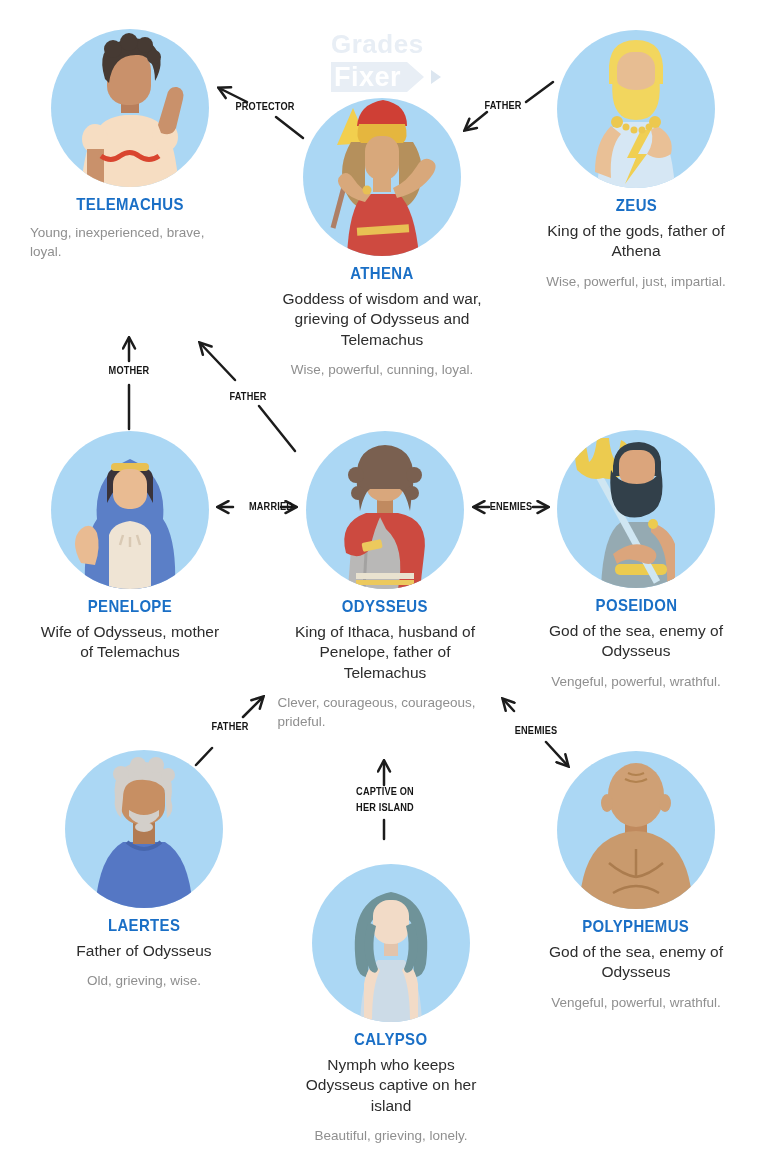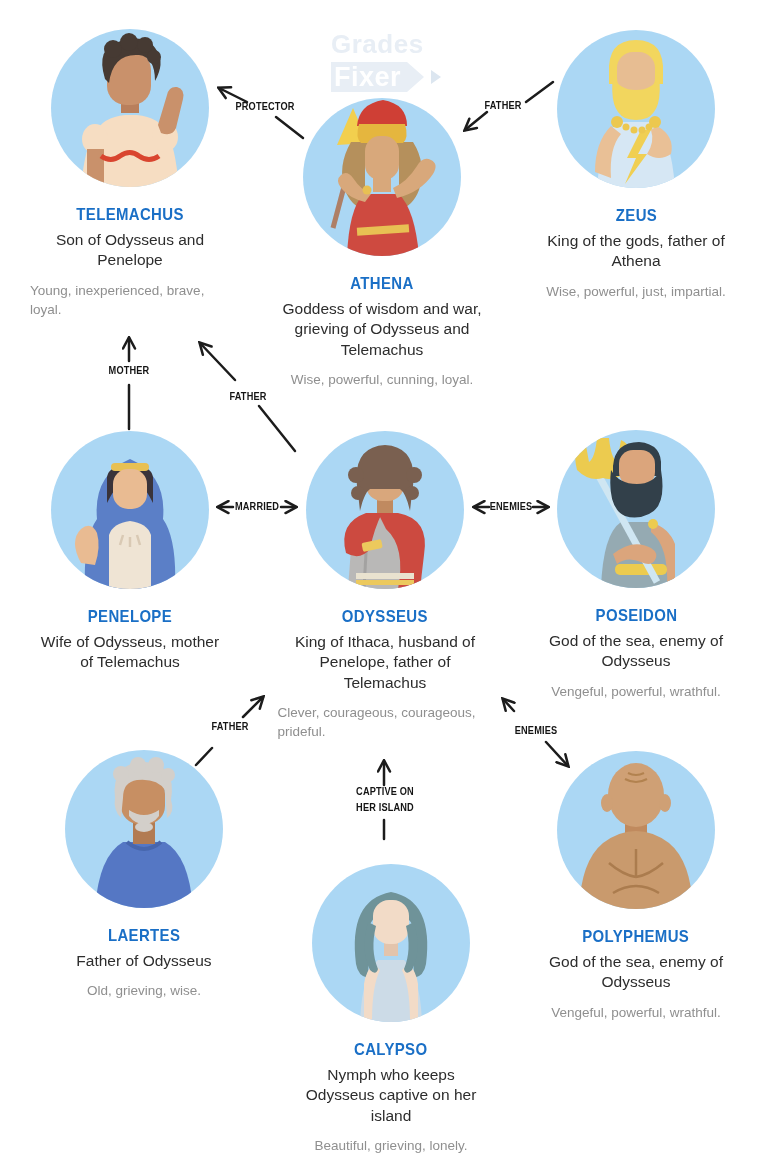--- a/index.html
+++ b/index.html
@@ -14,21 +14,21 @@
             height:30px;padding:0 6px 0 3px;letter-spacing:.5px;}
   .wm-tip{width:0;height:0;border-top:15px solid transparent;border-bottom:15px solid transparent;
           border-left:17px solid #e8eef5;}
   .wm-arrow{width:0;height:0;border-top:7px solid transparent;border-bottom:7px solid transparent;
             border-left:10px solid #dce6f0;margin-left:7px;}
 
   
   .card{position:absolute;width:240px;display:flex;flex-direction:column;align-items:center;z-index:2;}
   .circle{width:158px;height:158px;border-radius:50%;background:#abd7f4;overflow:hidden;flex:0 0 auto;}
   .circle svg{display:block;width:158px;height:158px;}
-  .cname{margin-top:19px;color:#1a6fc6;font-weight:700;font-size:17px;letter-spacing:.4px;line-height:1;}
+  .cname{margin-top:9px;color:#1a6fc6;font-weight:700;font-size:17px;letter-spacing:.4px;line-height:1;}
   .cname span{display:inline-block;transform:scaleX(.88);white-space:nowrap;}
   .cdesc{margin-top:7px;color:#2d2d2d;font-size:15.5px;line-height:1.32;text-align:center;}
   .ctraits{margin-top:11px;color:#8f8f8f;font-size:13.5px;line-height:1.4;text-align:left;}
 
   
   .rlabel{position:absolute;z-index:3;transform:translate(-50%,-50%);color:#141414;
           font-weight:700;font-size:11.5px;letter-spacing:.2px;text-align:center;line-height:1.35;}
   .rlabel span{display:block;transform:scaleX(.8);white-space:nowrap;}
 
   
@@ -81,21 +81,21 @@
     </div>
   <div class="rlabel" style="left:503px;top:106px">
       <span>FATHER</span>
     </div>
   <div class="rlabel" style="left:129px;top:371px">
       <span>MOTHER</span>
     </div>
   <div class="rlabel" style="left:248px;top:397px">
       <span>FATHER</span>
     </div>
-  <div class="rlabel" style="left:257px;top:507px">
+  <div class="rlabel" style="left:271px;top:507px">
       <span>MARRIED</span>
     </div>
   <div class="rlabel" style="left:511px;top:507px">
       <span>ENEMIES</span>
     </div>
   <div class="rlabel" style="left:230px;top:727px">
       <span>FATHER</span>
     </div>
   <div class="rlabel" style="left:536px;top:731px">
       <span>ENEMIES</span>
@@ -117,21 +117,20 @@
         <rect x="56" y="22" width="44" height="54" rx="19" fill="#c9916b"></rect>
         <path d="M54,50 Q44,18 70,12 Q96,4 106,22 Q114,34 104,52 Q104,28 88,26 Q62,24 58,54 Z" fill="#463a33"></path>
         <circle cx="62" cy="20" r="9" fill="#463a33"></circle>
           <circle cx="78" cy="13" r="9" fill="#463a33"></circle>
         <circle cx="94" cy="16" r="8" fill="#463a33"></circle>
           <circle cx="103" cy="28" r="7" fill="#463a33"></circle>
         <path d="M50,127 q10,7 19,0 q10,-7 19,0 q10,7 20,0" stroke="#d9452f" stroke-width="5" fill="none"></path>
       </svg>
     </div>
     <div class="cname"><span>TELEMACHUS</span></div>
-    <div class="cdesc" style="max-width:160px">Son of Odysseus and Penelope</div>
     <div class="ctraits" style="max-width:200px">Young, inexperienced, brave, loyal.</div>
   </div>
 
   <div class="card" style="left:262px;top:98px">
     <div class="circle">
       <svg viewBox="0 0 158 158">
         <line x1="30" y1="130" x2="54" y2="40" stroke="#ae7f66" stroke-width="5"></line>
         <polygon points="50,10 65,45 34,47" fill="#f2cf4e"></polygon>
         <path d="M48,44 Q34,68 42,92 Q48,108 62,112 L62,60 Q64,44 79,44 Q94,44 96,60 L96,112 Q110,108 116,92 Q124,66 110,44 Z" fill="#b5905c"></path>
         <path d="M80,2 Q56,6 54,28 L104,28 Q104,6 80,2 Z" fill="#cf3f35"></path>

